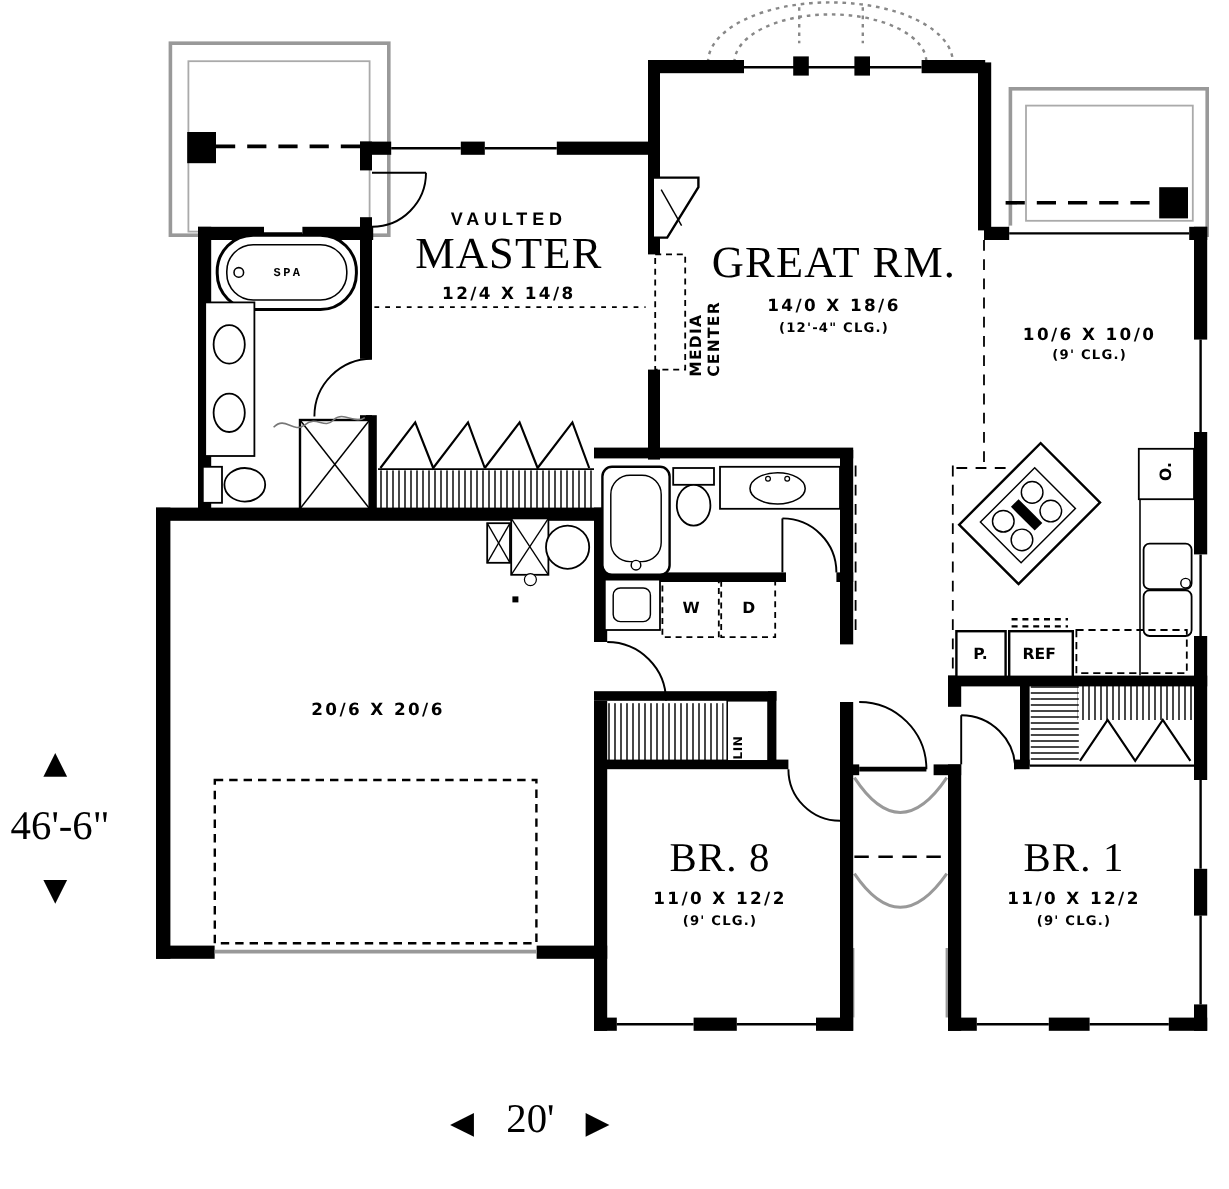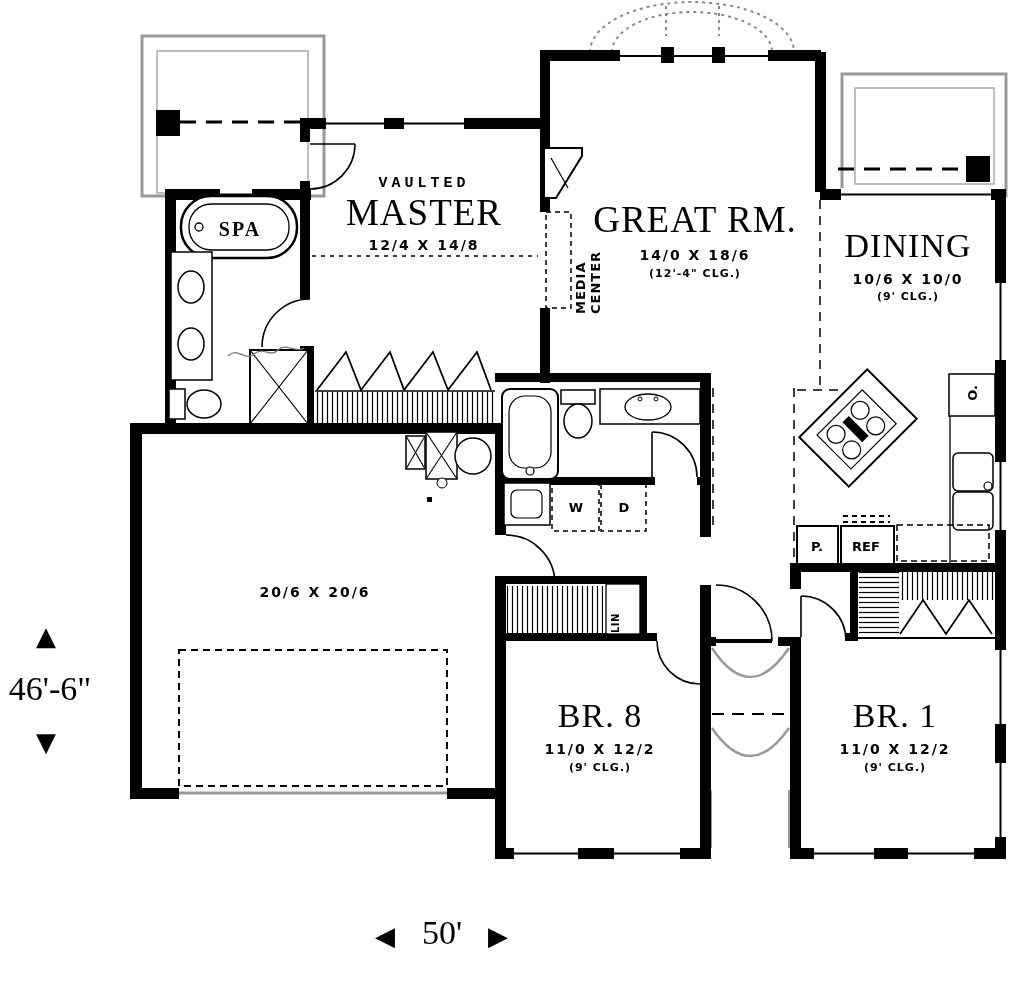--- a/index.html
+++ b/index.html
@@ -4,23 +4,23 @@
 <style>
   html,body{margin:0;padding:0;background:#fff;}
   .plan{position:relative;width:1024px;height:991px;background:#fff;overflow:hidden;
         font-family:"Liberation Sans",sans-serif;color:#000;}
   .plan svg{position:absolute;left:0;top:0;}
   .lbl{position:absolute;transform:translate(-50%,-50%);white-space:nowrap;line-height:1;}
   .room-name{font-family:"Liberation Serif",serif;font-size:34px;letter-spacing:1px;}
   .room-name.big{font-size:37px;}
   .room-dims{font-family:"DejaVu Sans",sans-serif;font-weight:700;font-size:14px;letter-spacing:2px;}
   .room-clg{font-family:"DejaVu Sans",sans-serif;font-weight:700;font-size:11px;letter-spacing:1px;}
-  .vaulted{font-family:Liberation Mono, monospace;font-weight:700;font-size:15px;letter-spacing:4px;}
+  .vaulted{font-family:Liberation Sans, sans-serif;font-weight:700;font-size:15px;letter-spacing:4px;}
   .fix{font-family:"DejaVu Sans",sans-serif;font-weight:700;font-size:13px;}
-  .spa-lbl{font-family:Liberation Serif, serif;font-weight:700;font-size:20px;letter-spacing:2px;}
+  .spa-lbl{font-family:Liberation Mono, monospace;font-weight:700;font-size:10px;letter-spacing:2px;}
   .vtext{position:absolute;writing-mode:vertical-rl;transform:rotate(180deg);line-height:1.15;
          font-family:"DejaVu Sans",sans-serif;font-weight:700;}
   .media-lbl{left:574px;top:210px;height:104px;font-size:13px;letter-spacing:1px;}
   .lin-lbl{left:610px;top:585px;height:48px;font-size:10px;letter-spacing:0.5px;}
   .rot90{transform:translate(-50%,-50%) rotate(-90deg);}
   .dim-text{font-family:"Liberation Serif",serif;font-size:34px;}
   .dim-arrow{font-family:"DejaVu Sans",sans-serif;font-size:26px;}
 </style>
 </head>
 <body>
@@ -275,21 +275,20 @@
 </svg>
 
   <div class="lbl vaulted" style="left:424px;top:183px">VAULTED</div>
   <div class="lbl room-name big" style="left:424px;top:212px">MASTER</div>
   <div class="lbl room-dims" style="left:424px;top:245px">12/4 X 14/8</div>
 
   <div class="lbl room-name big" style="left:695px;top:219px">GREAT RM.</div>
   <div class="lbl room-dims" style="left:695px;top:255px">14/0 X 18/6</div>
   <div class="lbl room-clg" style="left:695px;top:273px">(12'-4" CLG.)</div>
 
-  <div class="lbl room-name" style="left:908px;top:246px">DINING</div>
   <div class="lbl room-dims" style="left:908px;top:279px">10/6 X 10/0</div>
   <div class="lbl room-clg" style="left:908px;top:296px">(9' CLG.)</div>
 
   <div class="lbl room-dims" style="left:315px;top:592px">20/6 X 20/6</div>
 
   <div class="lbl room-name" style="left:600px;top:716px">BR. 8</div>
   <div class="lbl room-dims" style="left:600px;top:749px">11/0 X 12/2</div>
   <div class="lbl room-clg" style="left:600px;top:767px">(9' CLG.)</div>
 
   <div class="lbl room-name" style="left:895px;top:716px">BR. 1</div>
@@ -306,16 +305,16 @@
   <div class="vtext lin-lbl">LIN</div>
   <div class="lbl fix" style="left:817px;top:546px">P.</div>
   <div class="lbl fix" style="left:866px;top:546px">REF</div>
   <div class="lbl fix rot90" style="left:972px;top:393px">O.</div>
 
   <div class="lbl dim-arrow" style="left:46px;top:636px">▲</div>
   <div class="lbl dim-text" style="left:50px;top:689px">46'-6"</div>
   <div class="lbl dim-arrow" style="left:46px;top:742px">▼</div>
 
   <div class="lbl dim-arrow" style="left:385px;top:936px">◀</div>
-  <div class="lbl dim-text" style="left:442px;top:933px">50'</div>
+  <div class="lbl dim-text" style="left:442px;top:933px">20'</div>
   <div class="lbl dim-arrow" style="left:498px;top:936px">▶</div>
 
 </div>
 
 </body></html>

